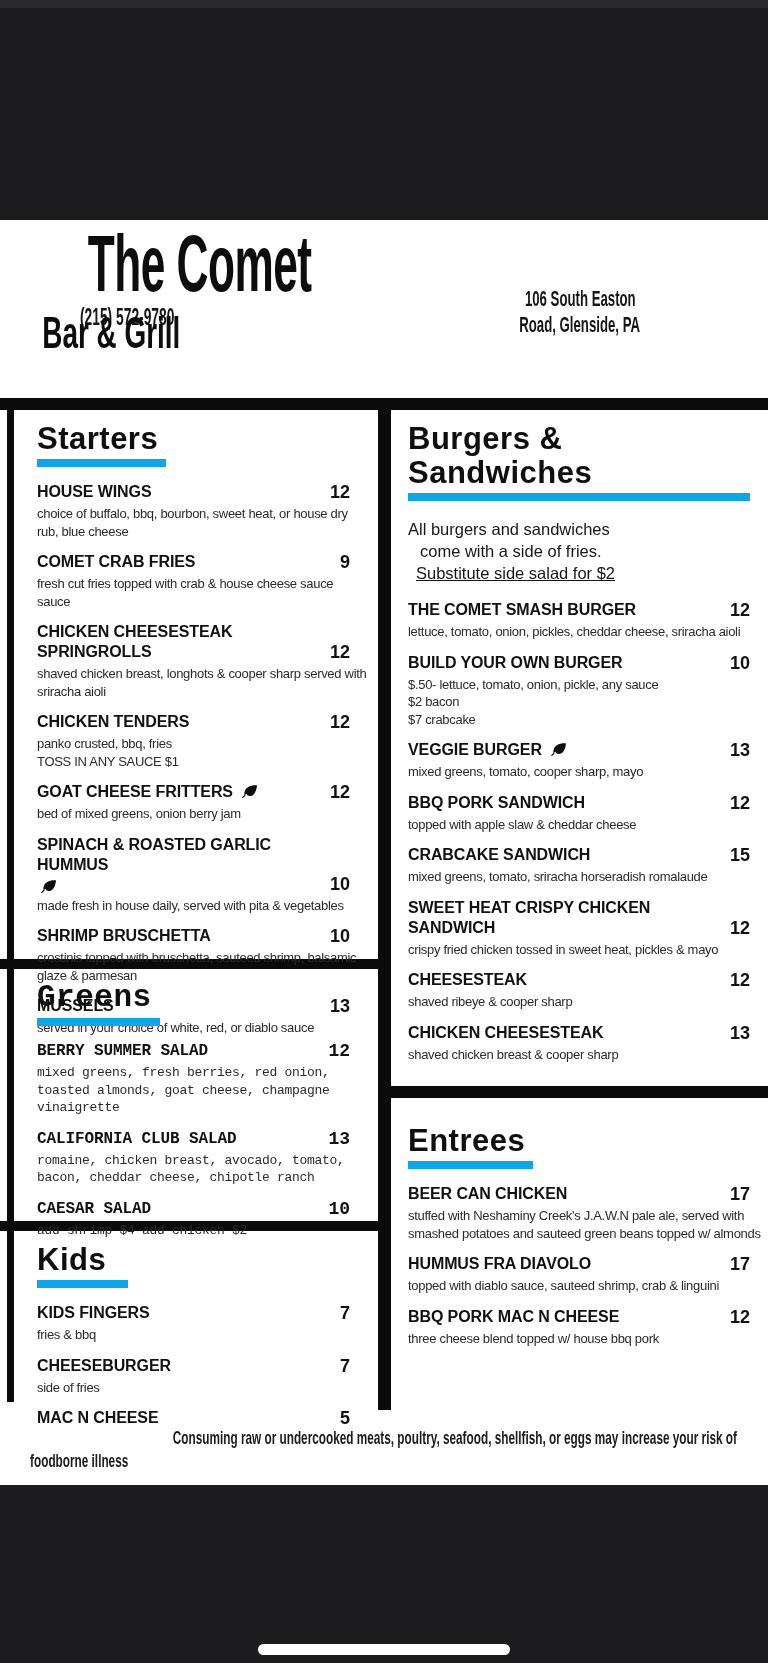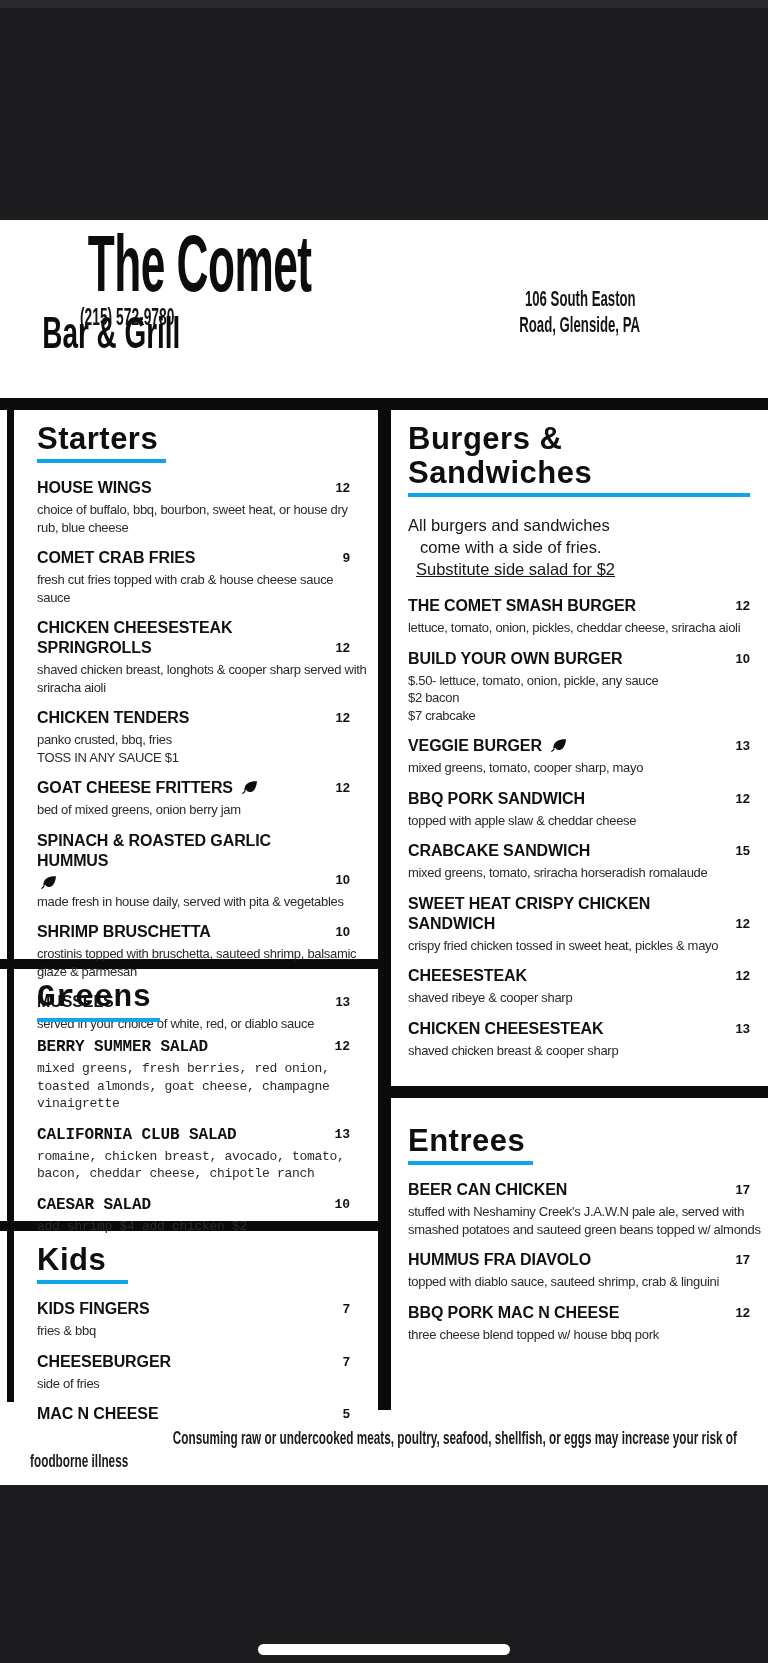--- a/index.html
+++ b/index.html
@@ -41,32 +41,32 @@
   .col-right { position:absolute; left:391px; top:190px; width:377px; }
   .col-left  .sec { padding:0 28px 0 23px; }
   .col-right .sec { padding:0 18px 0 17px; }
   .sec-starters { height:549px; }
   .sec-greens   { margin-top:10px; height:252px;font-family:Liberation Mono, monospace; }
   .sec-kids     { margin-top:10px; }
   .sec-burgers  { height:688px; }
   .sec-entrees  { padding-top:14px !important; }
   .heading {
     display:inline-block; font-size:31px; font-weight:bold; letter-spacing:0.5px;
-    line-height:34px; color:#0f0f0f; border-bottom:4px solid #0ea5e9;
+    line-height:34px; color:#0f0f0f; border-bottom:8px solid #0ea5e9;
     padding:0 8px 3px 0; margin:12px 0 15px;
   }
   .sec-kids .heading { padding-right:22px; }
   .note { font-size:16.5px; line-height:22px; color:#161616; margin:2px 0 16px; }
   .note div:nth-child(2) { padding-left:12px; }
   .note div:nth-child(3) { padding-left:8px;text-decoration:underline; }
   
   .item { margin-bottom:12px; }
   .row { display:flex; justify-content:space-between; align-items:flex-end; }
   .nm { font-weight:bold; font-size:16px; line-height:20px; letter-spacing:-0.1px; color:#111; padding-right:6px; }
-  .pr { font-weight:bold; font-size:13px; line-height:18px; color:#111; flex:0 0 auto; padding-bottom:1px; }
+  .pr { font-weight:bold; font-size:18px; line-height:18px; color:#111; flex:0 0 auto; padding-bottom:1px; }
   .desc { font-size:13px; line-height:17.5px; letter-spacing:-0.3px; color:#2a2a2a; margin-top:3px; margin-right:-18px; }
   .leaf { width:16px; height:16px; margin-left:9px; transform:rotate(6deg); vertical-align:-2px; }
   .leaf.below { display:block; margin:3px 0 0 4px; }
   
   .disclaimer { position:absolute; left:0; top:1206px; width:768px; }
   .disclaimer div span { display:inline-block; transform:scaleX(0.62); transform-origin:center;
     font-weight:bold; font-size:19px; line-height:23px; white-space:nowrap; color:#1a1a1a; }
   .home-indicator {
     position:absolute; left:258px; top:1644px; width:252px; height:11px;
     border-radius:6px; background:#ffffff;

